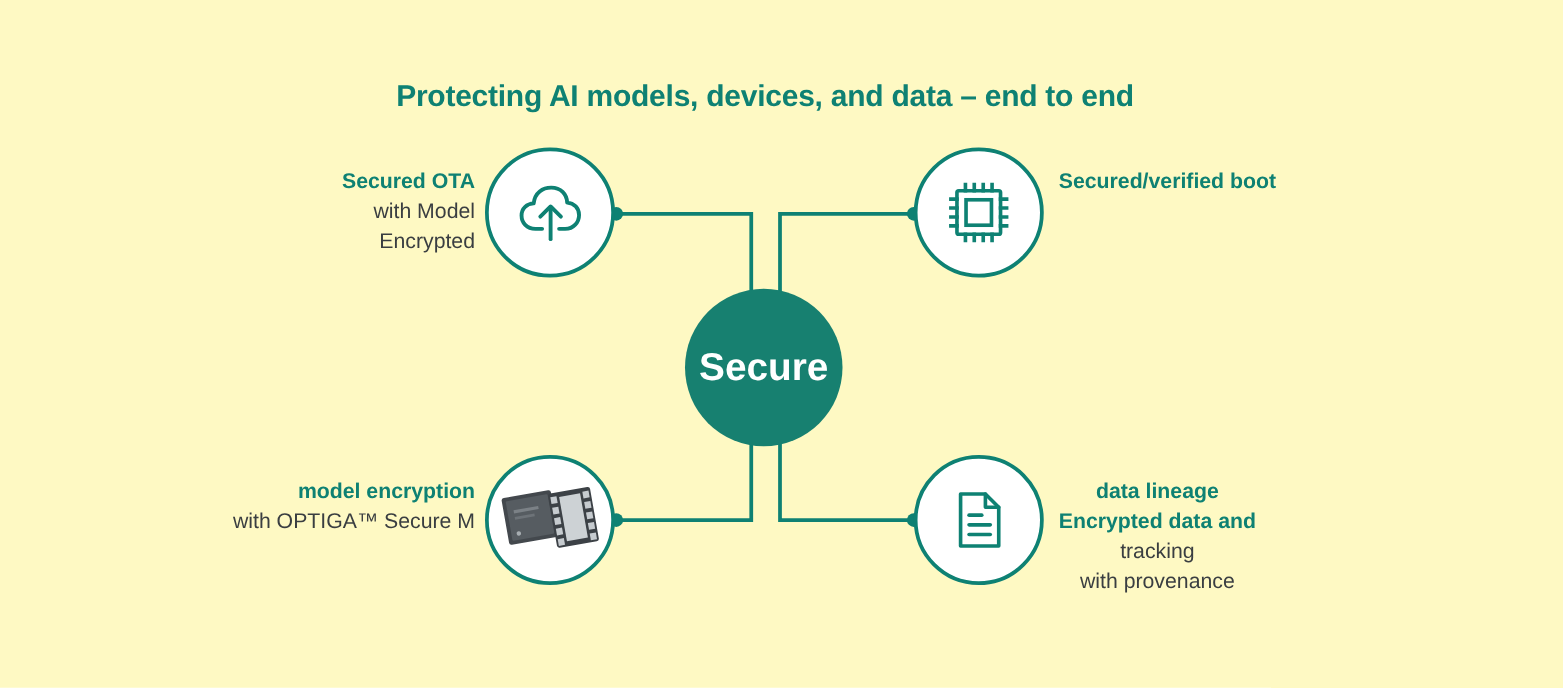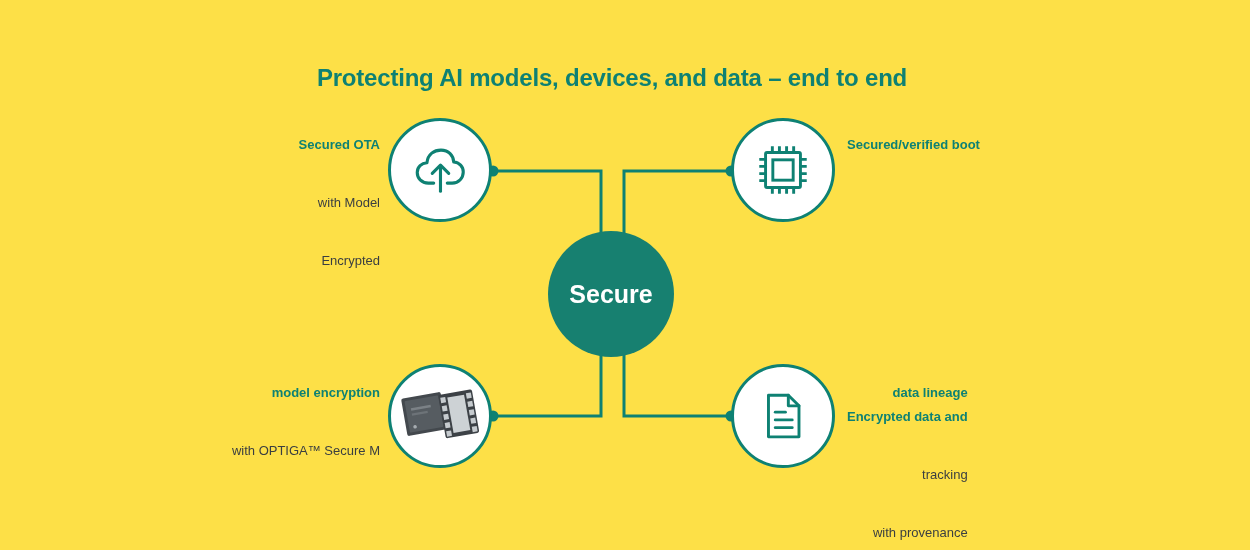--- a/index.html
+++ b/index.html
@@ -4,21 +4,21 @@
 <style>
   html,body{margin:0;padding:0;}
   body{
     font-family:"Liberation Sans", sans-serif;
     background:#ffffff;
   }
   .canvas{
     position:relative;
     width:1250px;
     height:550px;
-    background:#fde047;
+    background:#fef9c3;
     overflow:hidden;
   }
   .title{
     position:absolute;
     left:12px; top:64px; width:1200px;
     text-align:center;
     font-size:24px;
     font-weight:700;
     color:#0e8173;
     letter-spacing:-0.2px;
@@ -41,35 +41,35 @@
     position:absolute;
     left:548px; top:231px;
     width:126px; height:126px;
     border-radius:50%;
     background:#178070;
     display:flex;
     flex-direction:column;
     align-items:center;
     justify-content:center;
     color:#ffffff;
-    font-size:25px;
+    font-size:31px;
     font-weight:700;
     line-height:32px;
     text-align:center;
   }
   .label{
     position:absolute;
-    font-size:13px;
+    font-size:17px;
     line-height:24px;
     white-space:nowrap;
   }
   .label.align-right{ text-align:right; }
-  .label.align-left{ text-align:right; }
+  .label.align-left{ text-align:center; }
   .bold-line{ color:#0e8173; font-weight:700; }
-  .reg-line{ color:#3a3e41; font-weight:400;margin-top:34px; }
+  .reg-line{ color:#3a3e41; font-weight:400; }
 </style>
 </head>
 <body>
 
 <div class="canvas">
 
   <div class="title">Protecting AI models, devices, and data – end to end</div>
 
   <svg class="connectors" width="1250" height="550" viewBox="0 0 1250 550">
     <g stroke="#0e8173" stroke-width="3" fill="none">

